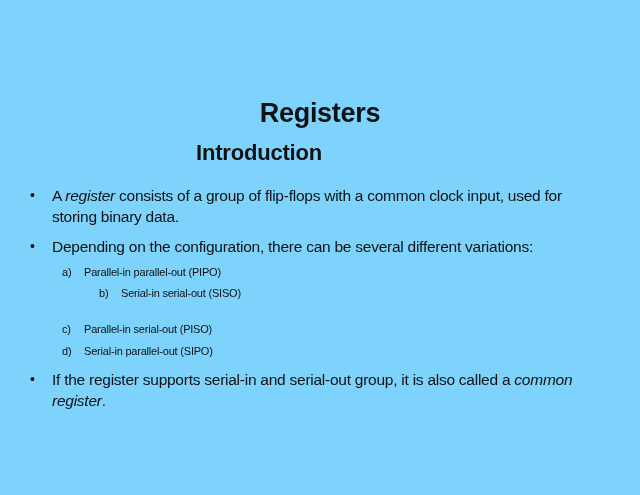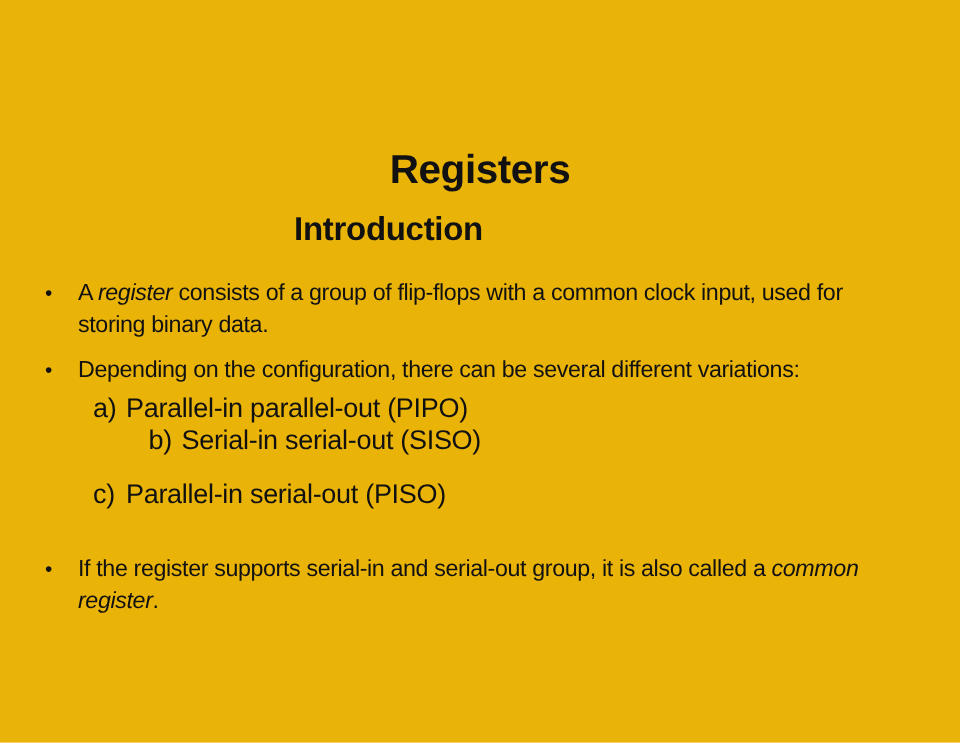--- a/index.html
+++ b/index.html
@@ -12,21 +12,21 @@
       height: 495px;
       position: relative;
       overflow: hidden;
       font-family: "Liberation Sans", "DejaVu Sans", sans-serif;
       color: #111111;
     }
     .slide {
       position: absolute;
       left: 0; top: 0;
       width: 640px; height: 495px;
-      background: #eab308;
+      background: #7dd3fc;
     }
     .title {
       position: absolute;
       left: 0; width: 640px;
       top: 96px;
       text-align: center;
       font-weight: bold;
       font-size: 27px;
       line-height: 34px;
       letter-spacing: -0.3px;
@@ -57,21 +57,21 @@
       font-size: 14px;
     }
     .bullet .text {
       position: absolute;
       left: 22px;
       width: 570px;
     }
     .sub {
       position: absolute;
       left: 62px;
-      font-size: 18px;
+      font-size: 11px;
       line-height: 18px;
       letter-spacing: -0.2px;
     }
     .sub .marker {
       display: inline-block;
       width: 22px;
     }
     em { font-style: italic; }
   </style>
 </head>
@@ -97,20 +97,23 @@
 
   <div class="sub" style="top:263px;">
     <span class="marker">a)</span><span>Parallel-in parallel-out (PIPO)</span>
   </div>
   <div class="sub" style="top:284px;padding-left:37px;">
     <span class="marker">b)</span><span>Serial-in serial-out (SISO)</span>
   </div>
   <div class="sub" style="top:320px;">
     <span class="marker">c)</span><span>Parallel-in serial-out (PISO)</span>
   </div>
+  <div class="sub" style="top:342px;">
+    <span class="marker">d)</span><span>Serial-in parallel-out (SIPO)</span>
+  </div>
 
   <div class="bullet" style="top:369px;">
     <span class="dot">•</span>
     <div class="text">
       <div><span>If the register supports serial-in and serial-out group, it is also called a </span><em>common</em></div>
       <div><em>register</em><span>.</span></div>
     </div>
   </div>
 
 </div>

